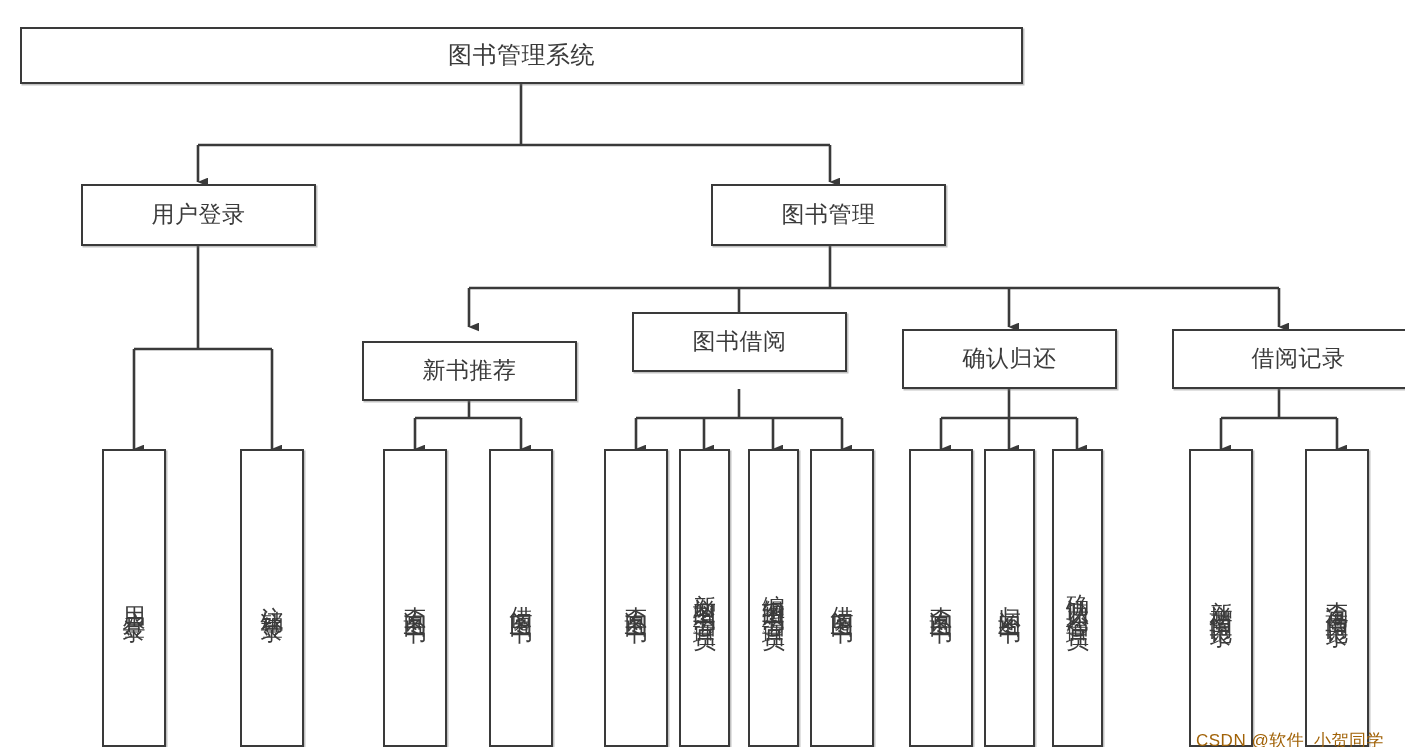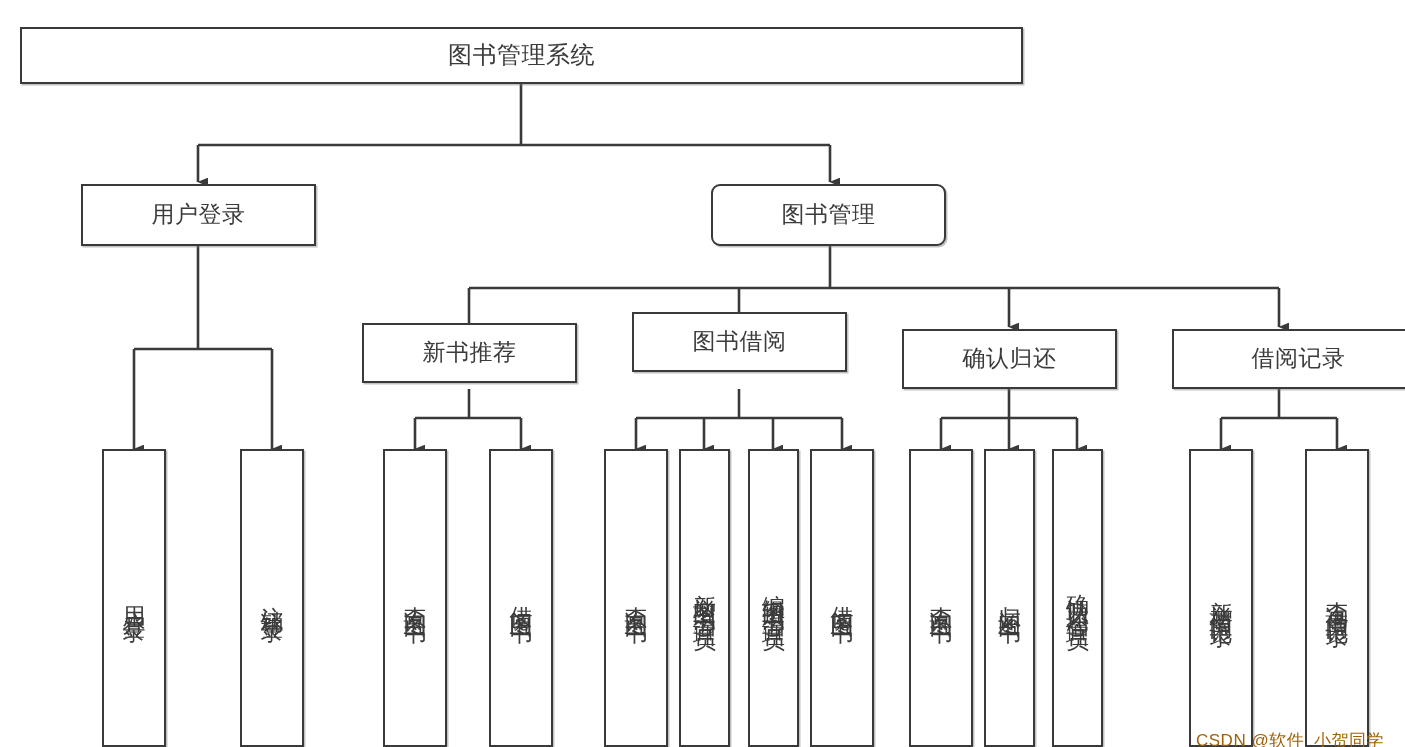--- a/index.html
+++ b/index.html
@@ -124,25 +124,25 @@
     </g>
   </svg>
 
   <div class="node root h" style="left:20px; top:13px; width:1003px; height:57px;">
     <span class="lbl">图书管理系统</span>
   </div>
 
   <div class="node h" style="left:81px; top:170px; width:235px; height:62px;">
     <span class="lbl">用户登录</span>
   </div>
-  <div class="node h" style="left:711px; top:170px; width:235px; height:62px;border-radius:9px;">
+  <div class="node h" style="left:711px; top:170px; width:235px; height:62px;">
     <span class="lbl">图书管理</span>
   </div>
 
-  <div class="node h" style="left:362px; top:309px; width:215px; height:60px;">
+  <div class="node h" style="left:362px; top:327px; width:215px; height:60px;">
     <span class="lbl">新书推荐</span>
   </div>
   <div class="node h" style="left:632px; top:298px; width:215px; height:60px;">
     <span class="lbl">图书借阅</span>
   </div>
   <div class="node h" style="left:902px; top:315px; width:215px; height:60px;">
     <span class="lbl">确认归还</span>
   </div>
   <div class="node h" style="left:1172px; top:315px; width:237px; height:60px;padding-left:16px;">
     <span class="lbl">借阅记录</span>

